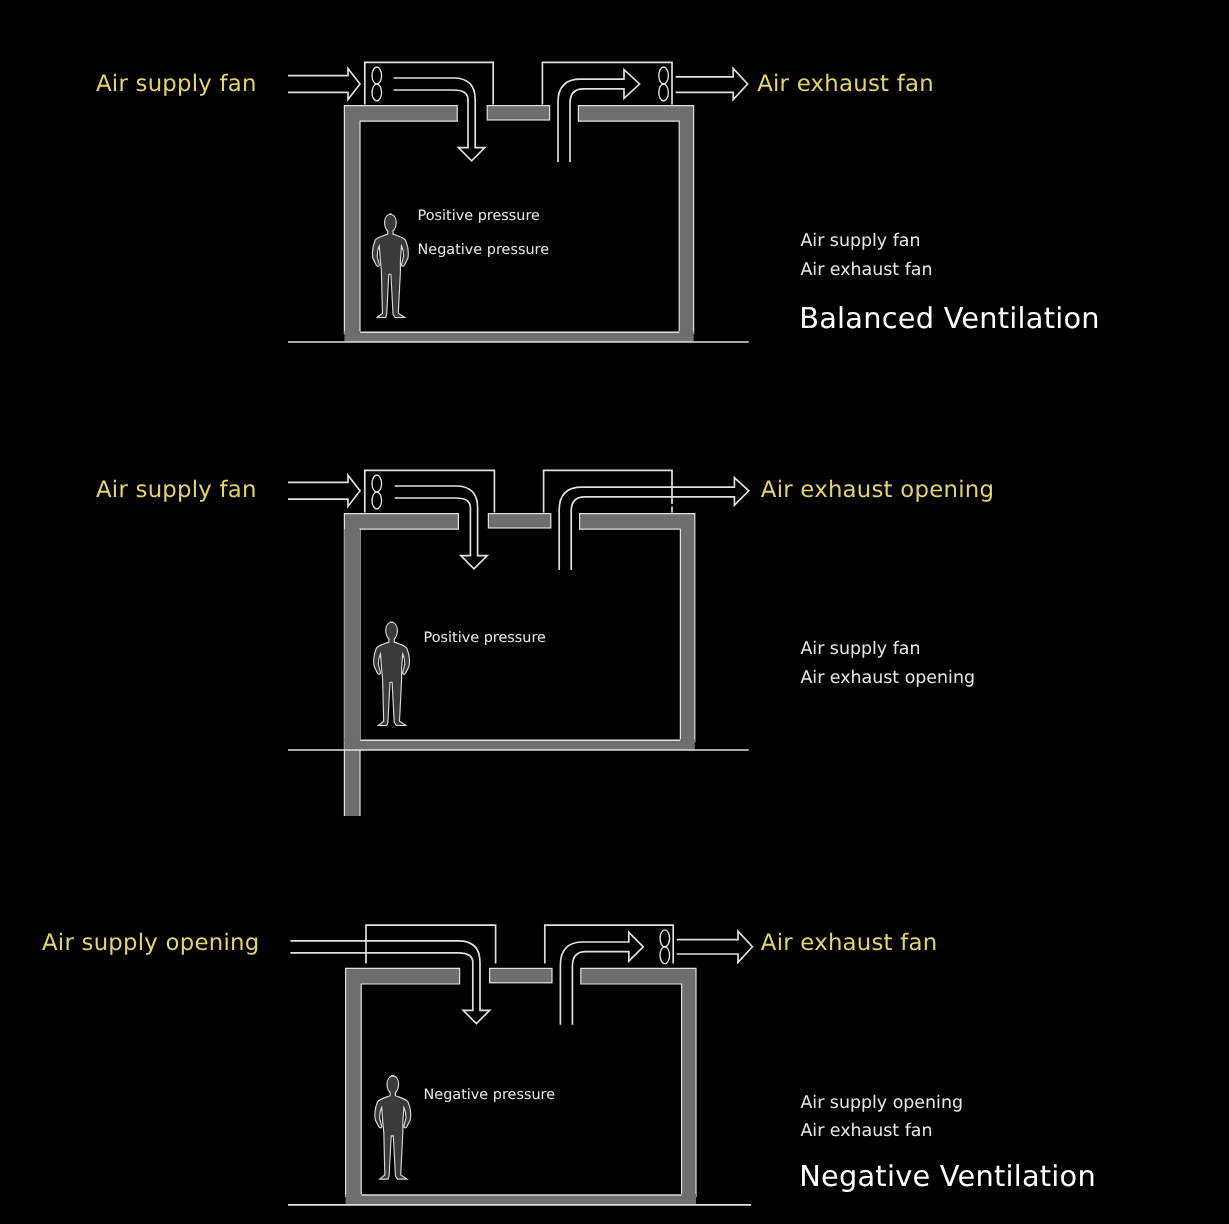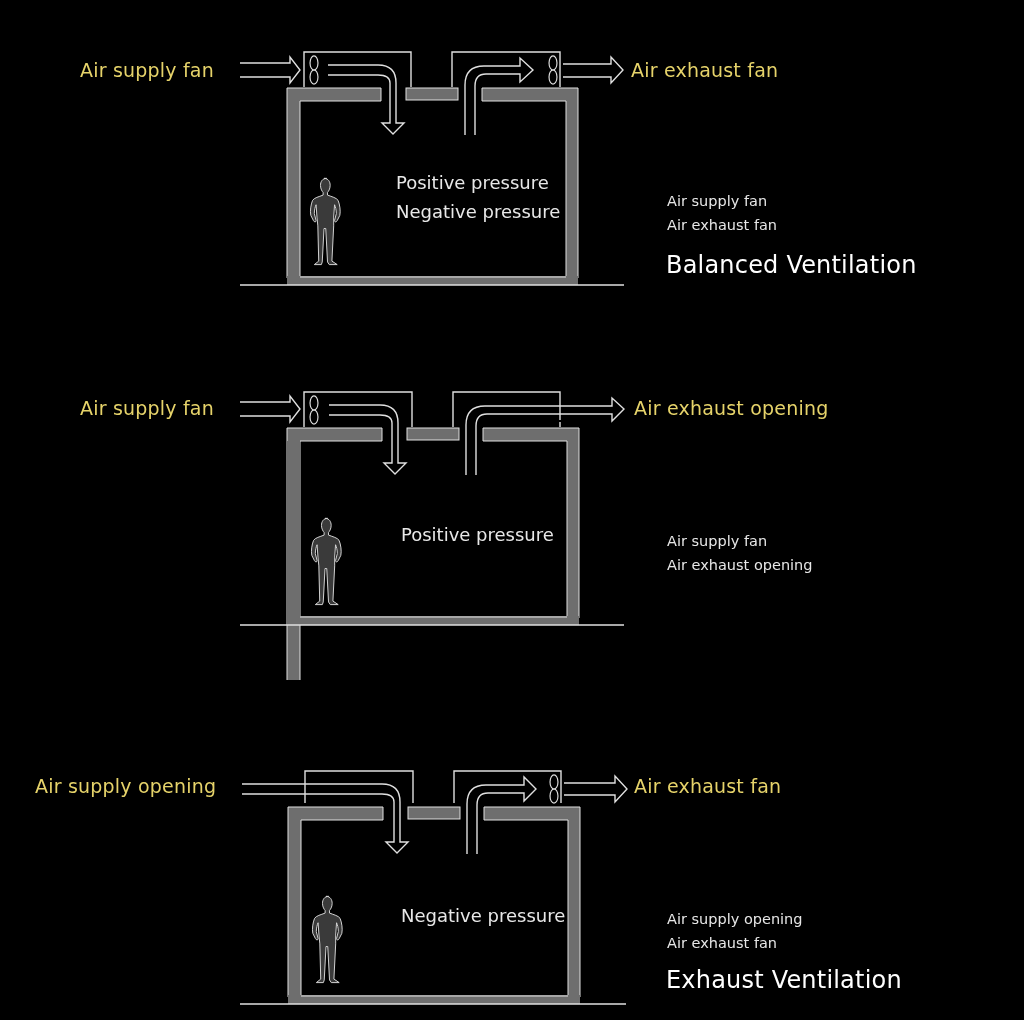--- a/index.html
+++ b/index.html
@@ -1,20 +1,20 @@
 <!DOCTYPE html>
 <html><head>
   <meta charset="utf-8">
   <style>
     html, body { margin: 0; padding: 0; background: #000; }
     body { width: 1024px; height: 1020px; position: relative; overflow: hidden; font-family: "DejaVu Sans", "Liberation Sans", sans-serif; }
     .panel { position: absolute; left: 0; width: 835px; height: 340px; }
     .panel svg.diagram { position: absolute; left: 0; top: 0; }
     .label-yellow { position: absolute; color: #e6d36a; font-size: 19px; white-space: nowrap; letter-spacing: 0.2px; }
-    .label-in { position: absolute; color: #e8e8e8; font-size: 18px; white-space: nowrap; margin-left: 48px; }
+    .label-in { position: absolute; color: #e8e8e8; font-size: 12px; white-space: nowrap; }
     .legend-line { position: absolute; color: #e6e6e6; font-size: 14.5px; white-space: nowrap; }
     .title { position: absolute; color: #ffffff; font-size: 24px; font-weight: normal; white-space: nowrap; letter-spacing: 0.2px; }
   </style>
 </head>
 <body>
 
 <svg width="0" height="0" style="position:absolute">
   <defs>
     <symbol id="fan" viewBox="0 0 14 34">
       <ellipse cx="7" cy="9" rx="4.5" ry="8" fill="none" stroke="#e0e0e0" stroke-width="1.3"></ellipse>
@@ -105,14 +105,14 @@
     <rect x="288" y="279" width="292" height="9" fill="#6e6e6e"></rect>
     <line x1="301" y1="280" x2="568" y2="280" stroke="#e0e0e0" stroke-width="1"></line>
     <line x1="240" y1="288" x2="626" y2="288" stroke="#e0e0e0" stroke-width="1.4"></line>
     <use href="#person" x="304" y="174" width="44" height="106"></use>
   </svg>
   <div class="label-yellow" style="left:35px; top:59px;">Air supply opening</div>
   <div class="label-yellow" style="left:634px; top:59px;">Air exhaust fan</div>
   <div class="label-in" style="left:353px; top:189px;">Negative pressure</div>
   <div class="legend-line" style="left:667px; top:195px;">Air supply opening</div>
   <div class="legend-line" style="left:667px; top:219px;">Air exhaust fan</div>
-  <div class="title" style="left:666px; top:250px;">Exhaust Ventilation</div>
+  <div class="title" style="left:666px; top:250px;">Negative Ventilation</div>
 </div>
 
 </body></html>

